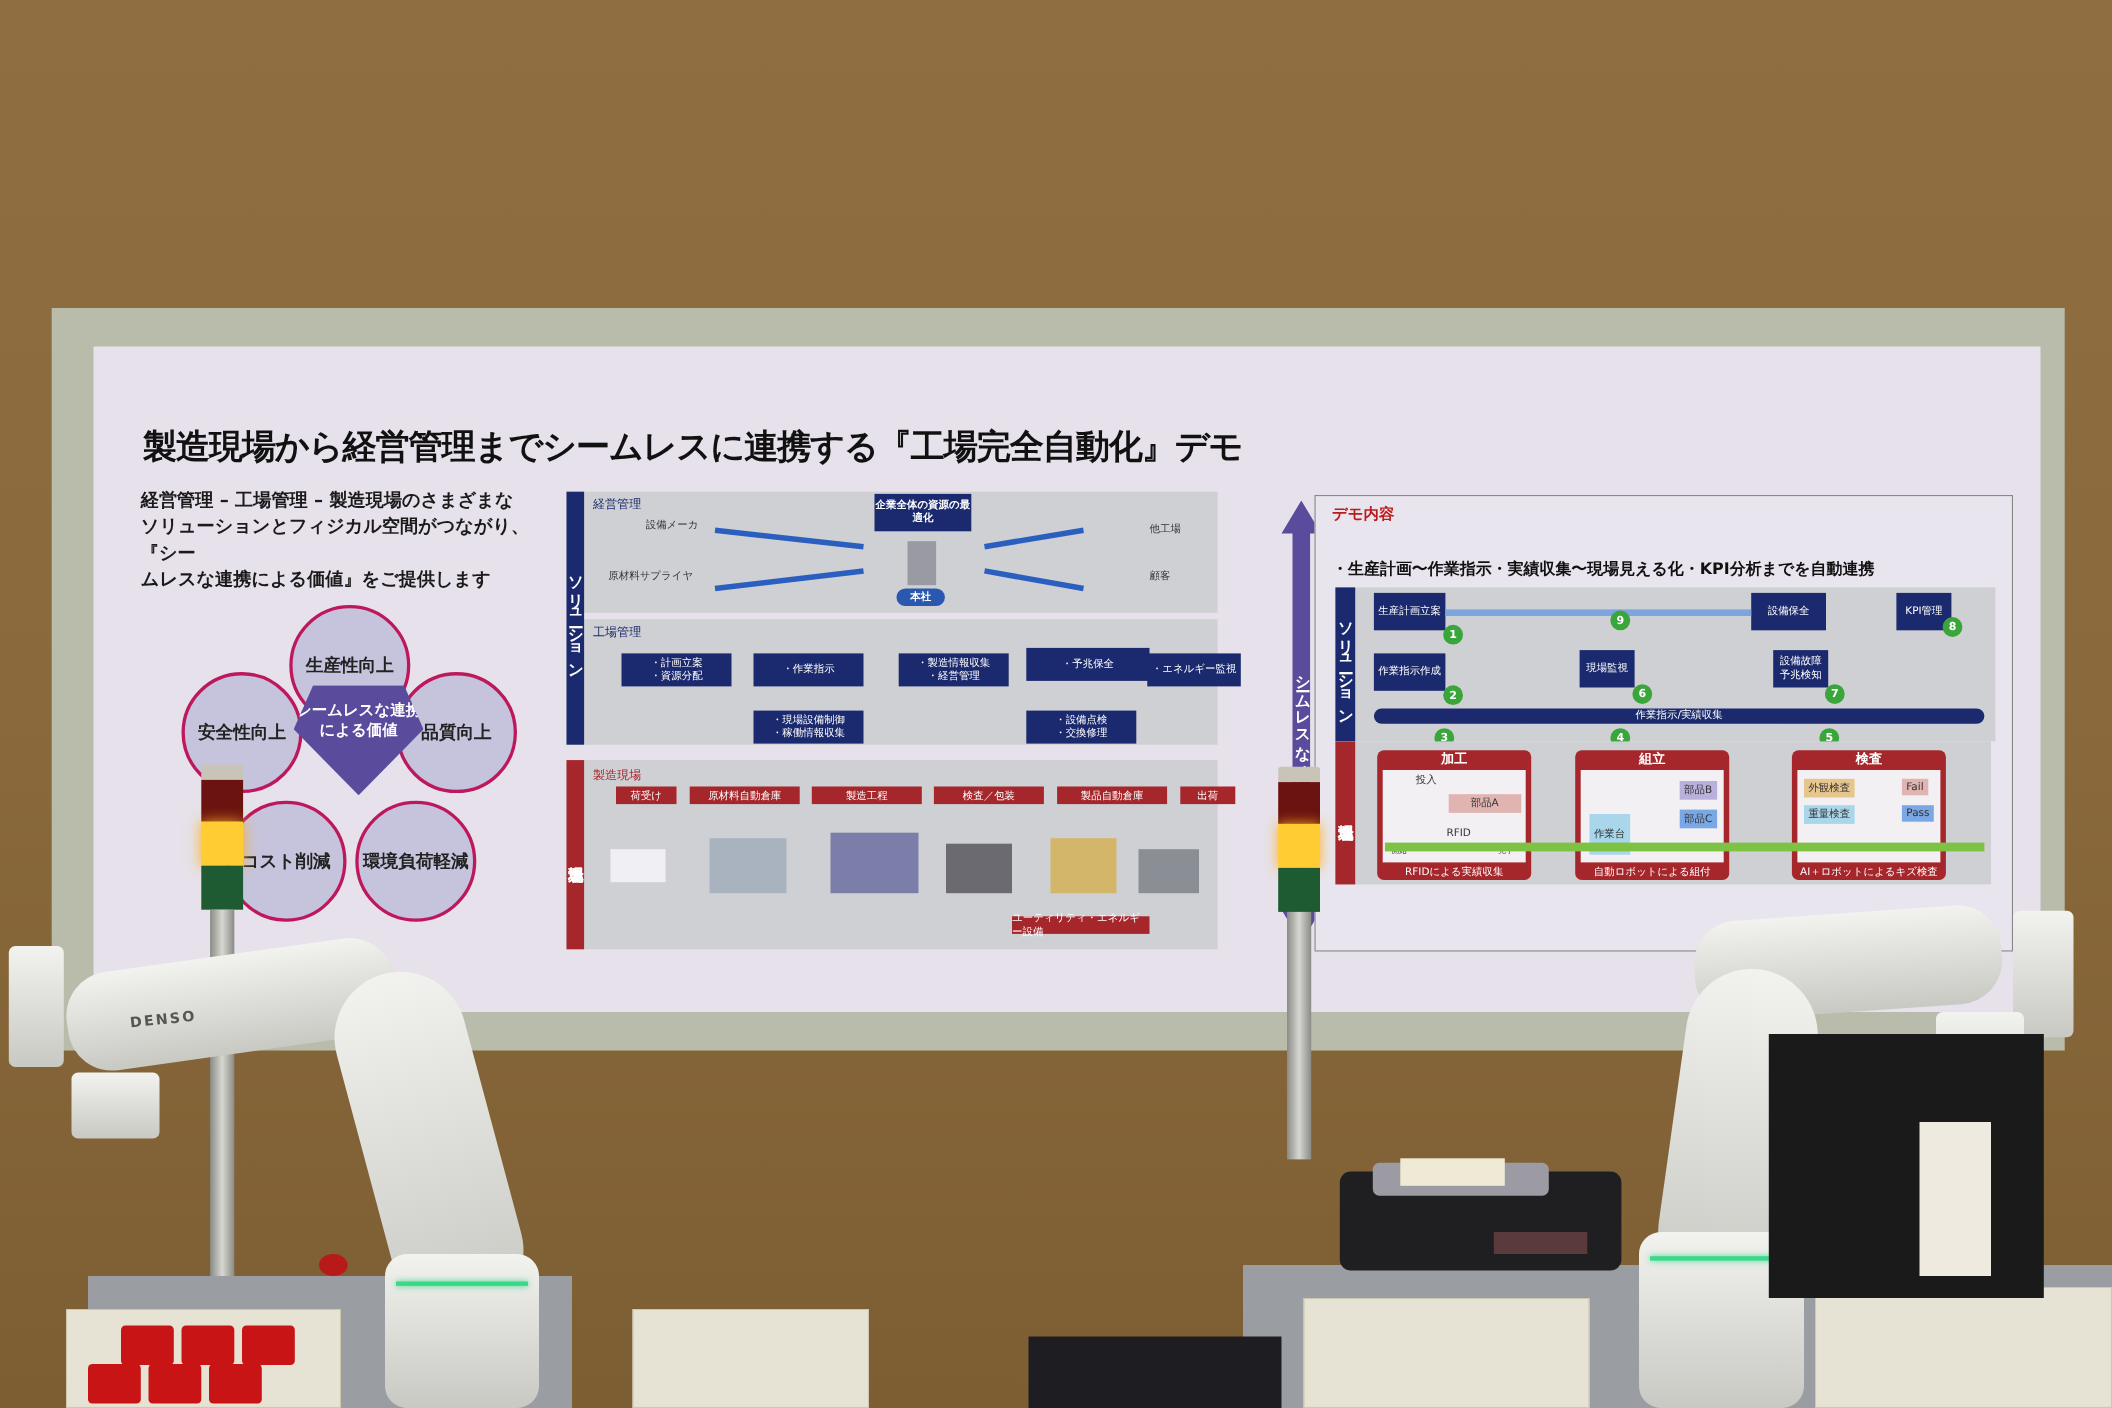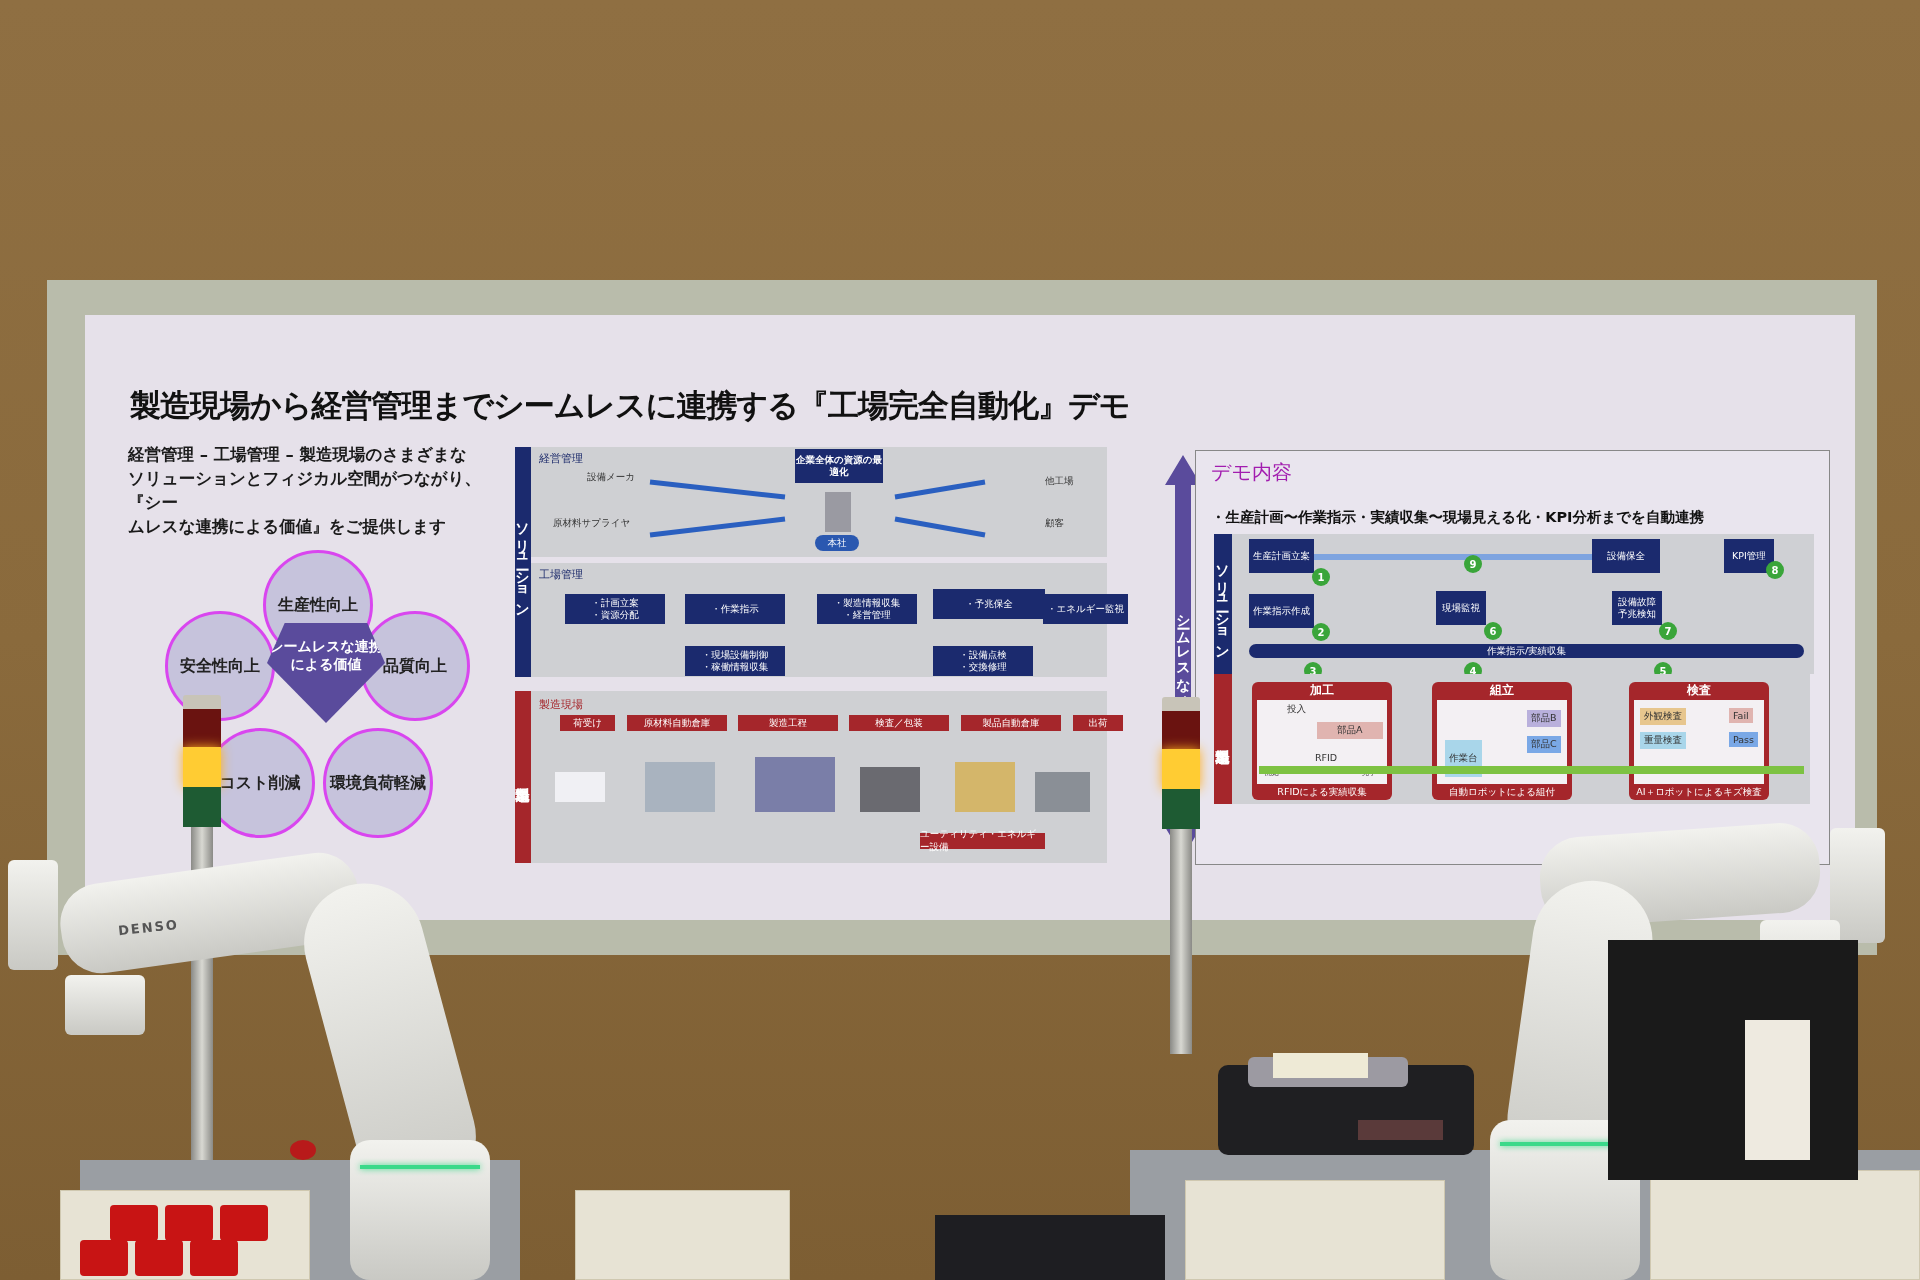--- a/index.html
+++ b/index.html
@@ -2,32 +2,32 @@
 <html><head>
 <meta charset="utf-8">
 <style>
 *{box-sizing:border-box;margin:0;padding:0}
 body{width:1920px;height:1280px;overflow:hidden;background:#8a6a3c;font-family:"DejaVu Sans",sans-serif;position:relative}
 .wall{position:absolute;inset:0;background:linear-gradient(180deg,#8f6f42 0%,#8a6a3c 50%,#7d5e33 100%)}
 .frame{position:absolute;left:47px;top:280px;width:1830px;height:675px;background:#b9bcab}
 .panel{position:absolute;left:85px;top:315px;width:1770px;height:605px;background:#e6e1ea}
 .title{position:absolute;left:45px;top:70px;font-size:31px;font-weight:bold;color:#111;letter-spacing:-1px}
 .lead{position:absolute;left:43px;top:128px;width:380px;font-size:16.5px;font-weight:bold;color:#1a1a1a;line-height:24px}
-.circle{position:absolute;width:110px;height:110px;border-radius:50%;background:#c6c3dc;border:3px solid #d946ef;display:flex;align-items:center;justify-content:center;text-align:center;font-size:16px;font-weight:bold;color:#222;line-height:22px}
+.circle{position:absolute;width:110px;height:110px;border-radius:50%;background:#c6c3dc;border:3px solid #be185d;display:flex;align-items:center;justify-content:center;text-align:center;font-size:16px;font-weight:bold;color:#222;line-height:22px}
 .pent{position:absolute;left:182px;top:308px;width:118px;height:100px;background:#5a4b9c;clip-path:polygon(15% 0,85% 0,100% 40%,50% 100%,0 40%);color:#fff;font-size:14px;font-weight:bold;text-align:center;line-height:18px;padding-top:14px}
 .diag{position:absolute;left:430px;top:132px;width:610px;height:418px}
 .band{position:absolute;left:0;width:592px;background:#cfd0d3}
 .band-label{position:absolute;font-size:11px;font-weight:normal;color:#1c2a6b}
 .vlabel{position:absolute;left:0;width:16px;color:#fff;font-size:14px;font-weight:bold;writing-mode:vertical-rl;display:flex;align-items:center;justify-content:center}
 .nbox{position:absolute;background:#1b2a6e;color:#fff;font-size:9.5px;display:flex;align-items:center;justify-content:center;text-align:center;line-height:12px}
 .rbox{position:absolute;background:#a5262b;color:#fff;font-size:9.5px;display:flex;align-items:center;justify-content:center;height:16px}
 .small{position:absolute;font-size:9.5px;color:#333}
 .bigarrow{position:absolute;left:1078px;top:140px;width:40px;height:402px}
 .demo{position:absolute;left:1110px;top:135px;width:635px;height:415px;border:1.5px solid #888;background:#e9e5ee}
-.demo h3{position:absolute;left:15px;top:8px;font-size:20px;font-weight:normal;color:#a21caf}
+.demo h3{position:absolute;left:15px;top:8px;font-size:14px;font-weight:bold;color:#b91c1c}
 .demo .bul{position:absolute;left:15px;font-size:14.5px;font-weight:bold;color:#111}
 .sol{position:absolute;left:18px;top:83px;width:600px;height:140px;background:#cfd0d4}
 .man{position:absolute;left:18px;top:223px;width:596px;height:130px;background:#cfd0d4}
 .gbadge{position:absolute;width:18px;height:18px;border-radius:50%;background:#3aa53a;color:#fff;font-size:10px;font-weight:bold;display:flex;align-items:center;justify-content:center}
 .stage{position:absolute;top:8px;width:140px;height:118px;background:#a5262b;border-radius:6px}
 .stage .hd{color:#fff;font-size:12px;font-weight:bold;text-align:center;height:16px;line-height:16px}
 .stage .bd{position:absolute;left:5px;top:18px;right:5px;bottom:16px;background:#f3f0f3}
 .stage .ft{position:absolute;bottom:1px;left:0;right:0;text-align:center;color:#fff;font-size:9.5px}
 .tower{position:absolute;width:38px}
 .tower .cap{height:14px;background:#c8c4b8;border-radius:3px 3px 0 0}
@@ -73,21 +73,21 @@
     <div class="band" style="top:244px;height:172px"></div>
     <div class="vlabel" style="top:0;height:230px;background:#1b2a6e">ソリューション</div>
     <div class="vlabel" style="top:244px;height:172px;background:#a5262b">製造現場</div>
 
     <div class="band-label" style="left:24px;top:4px">経営管理</div>
     <div class="nbox" style="left:280px;top:2px;width:88px;height:34px;font-weight:bold">企業全体の資源の最適化</div>
     <div class="small" style="left:72px;top:24px">設備メーカ</div>
     <div class="small" style="left:38px;top:70px">原材料サプライヤ</div>
     <div class="small" style="left:530px;top:28px">他工場</div>
     <div class="small" style="left:530px;top:70px">顧客</div>
-    <div class="nbox" style="left:300px;top:88px;width:44px;height:16px;border-radius:8px;background:#2a58b0;font-weight:normal">本社</div>
+    <div class="nbox" style="left:300px;top:88px;width:44px;height:16px;border-radius:8px;background:#2a58b0;font-weight:bold">本社</div>
     <svg style="position:absolute;left:0;top:0" width="592" height="110">
       <g stroke="#2a5fc0" stroke-width="5" fill="#2a5fc0">
         <line x1="135" y1="35" x2="270" y2="50"></line>
           <line x1="135" y1="88" x2="270" y2="72"></line>
         <line x1="380" y1="50" x2="470" y2="35"></line>
           <line x1="380" y1="72" x2="470" y2="88"></line>
       </g>
       <rect x="310" y="45" width="26" height="40" fill="#9a9aa2"></rect>
     </svg>
 

